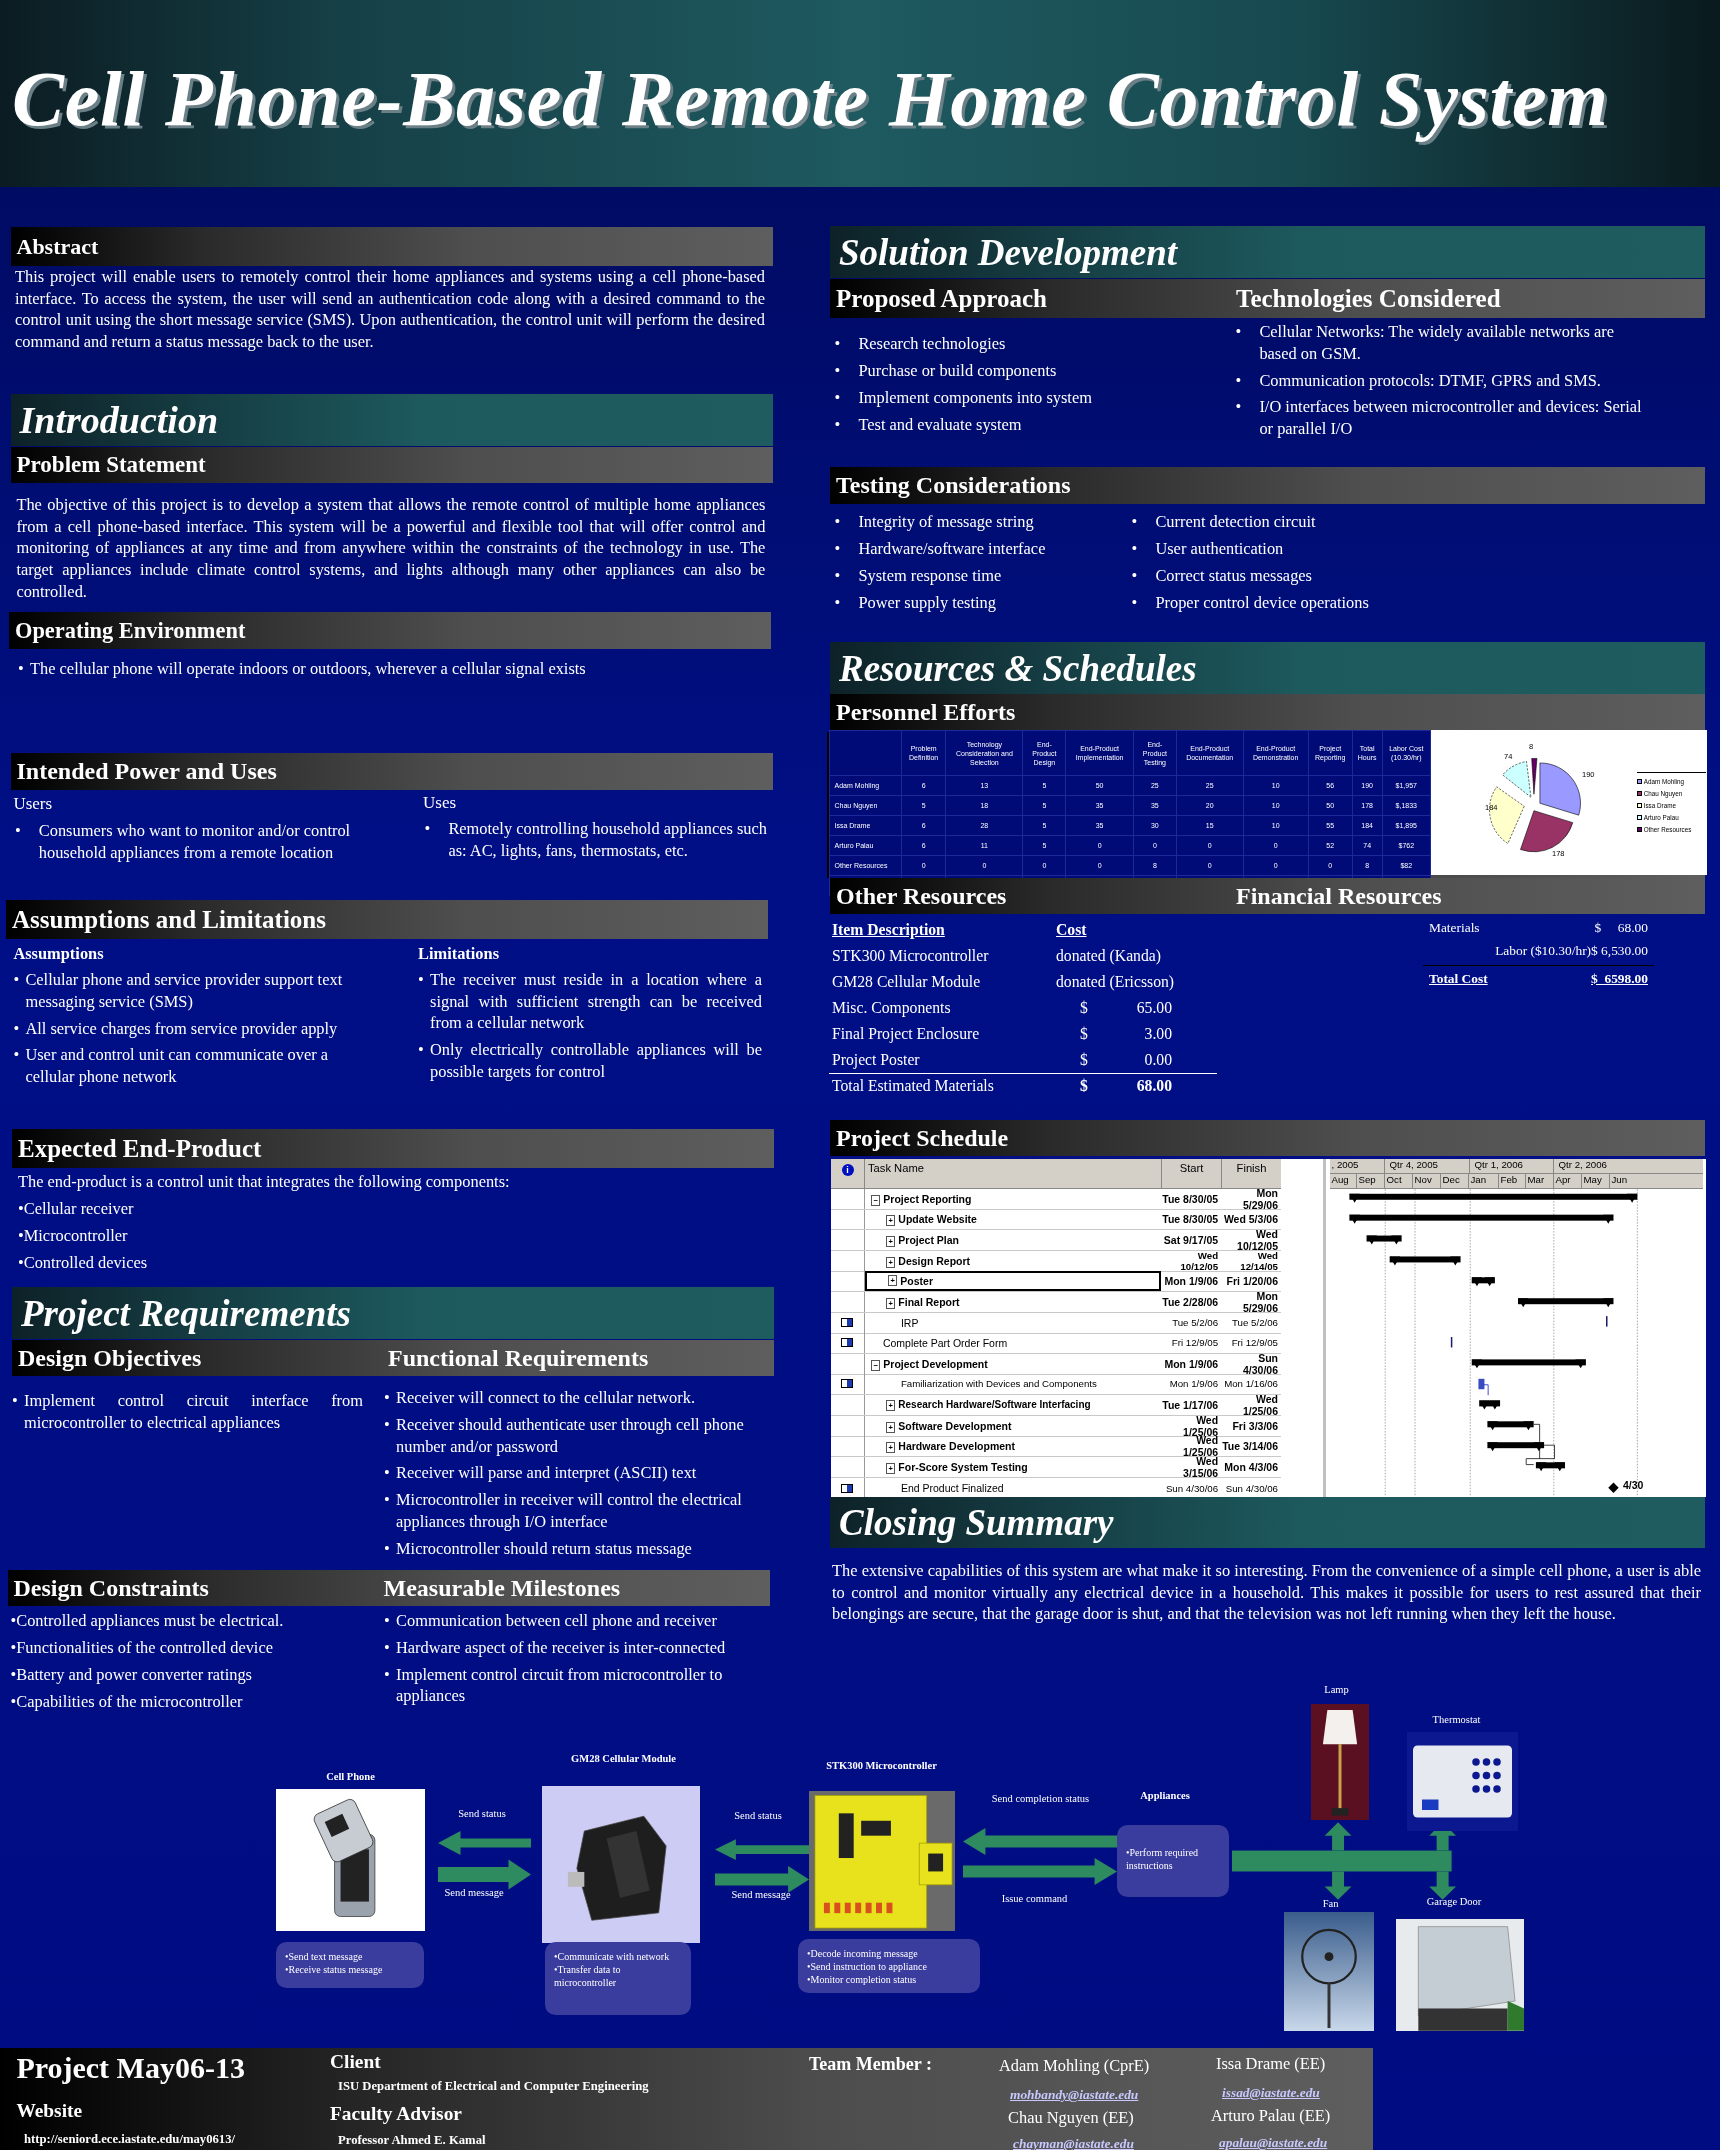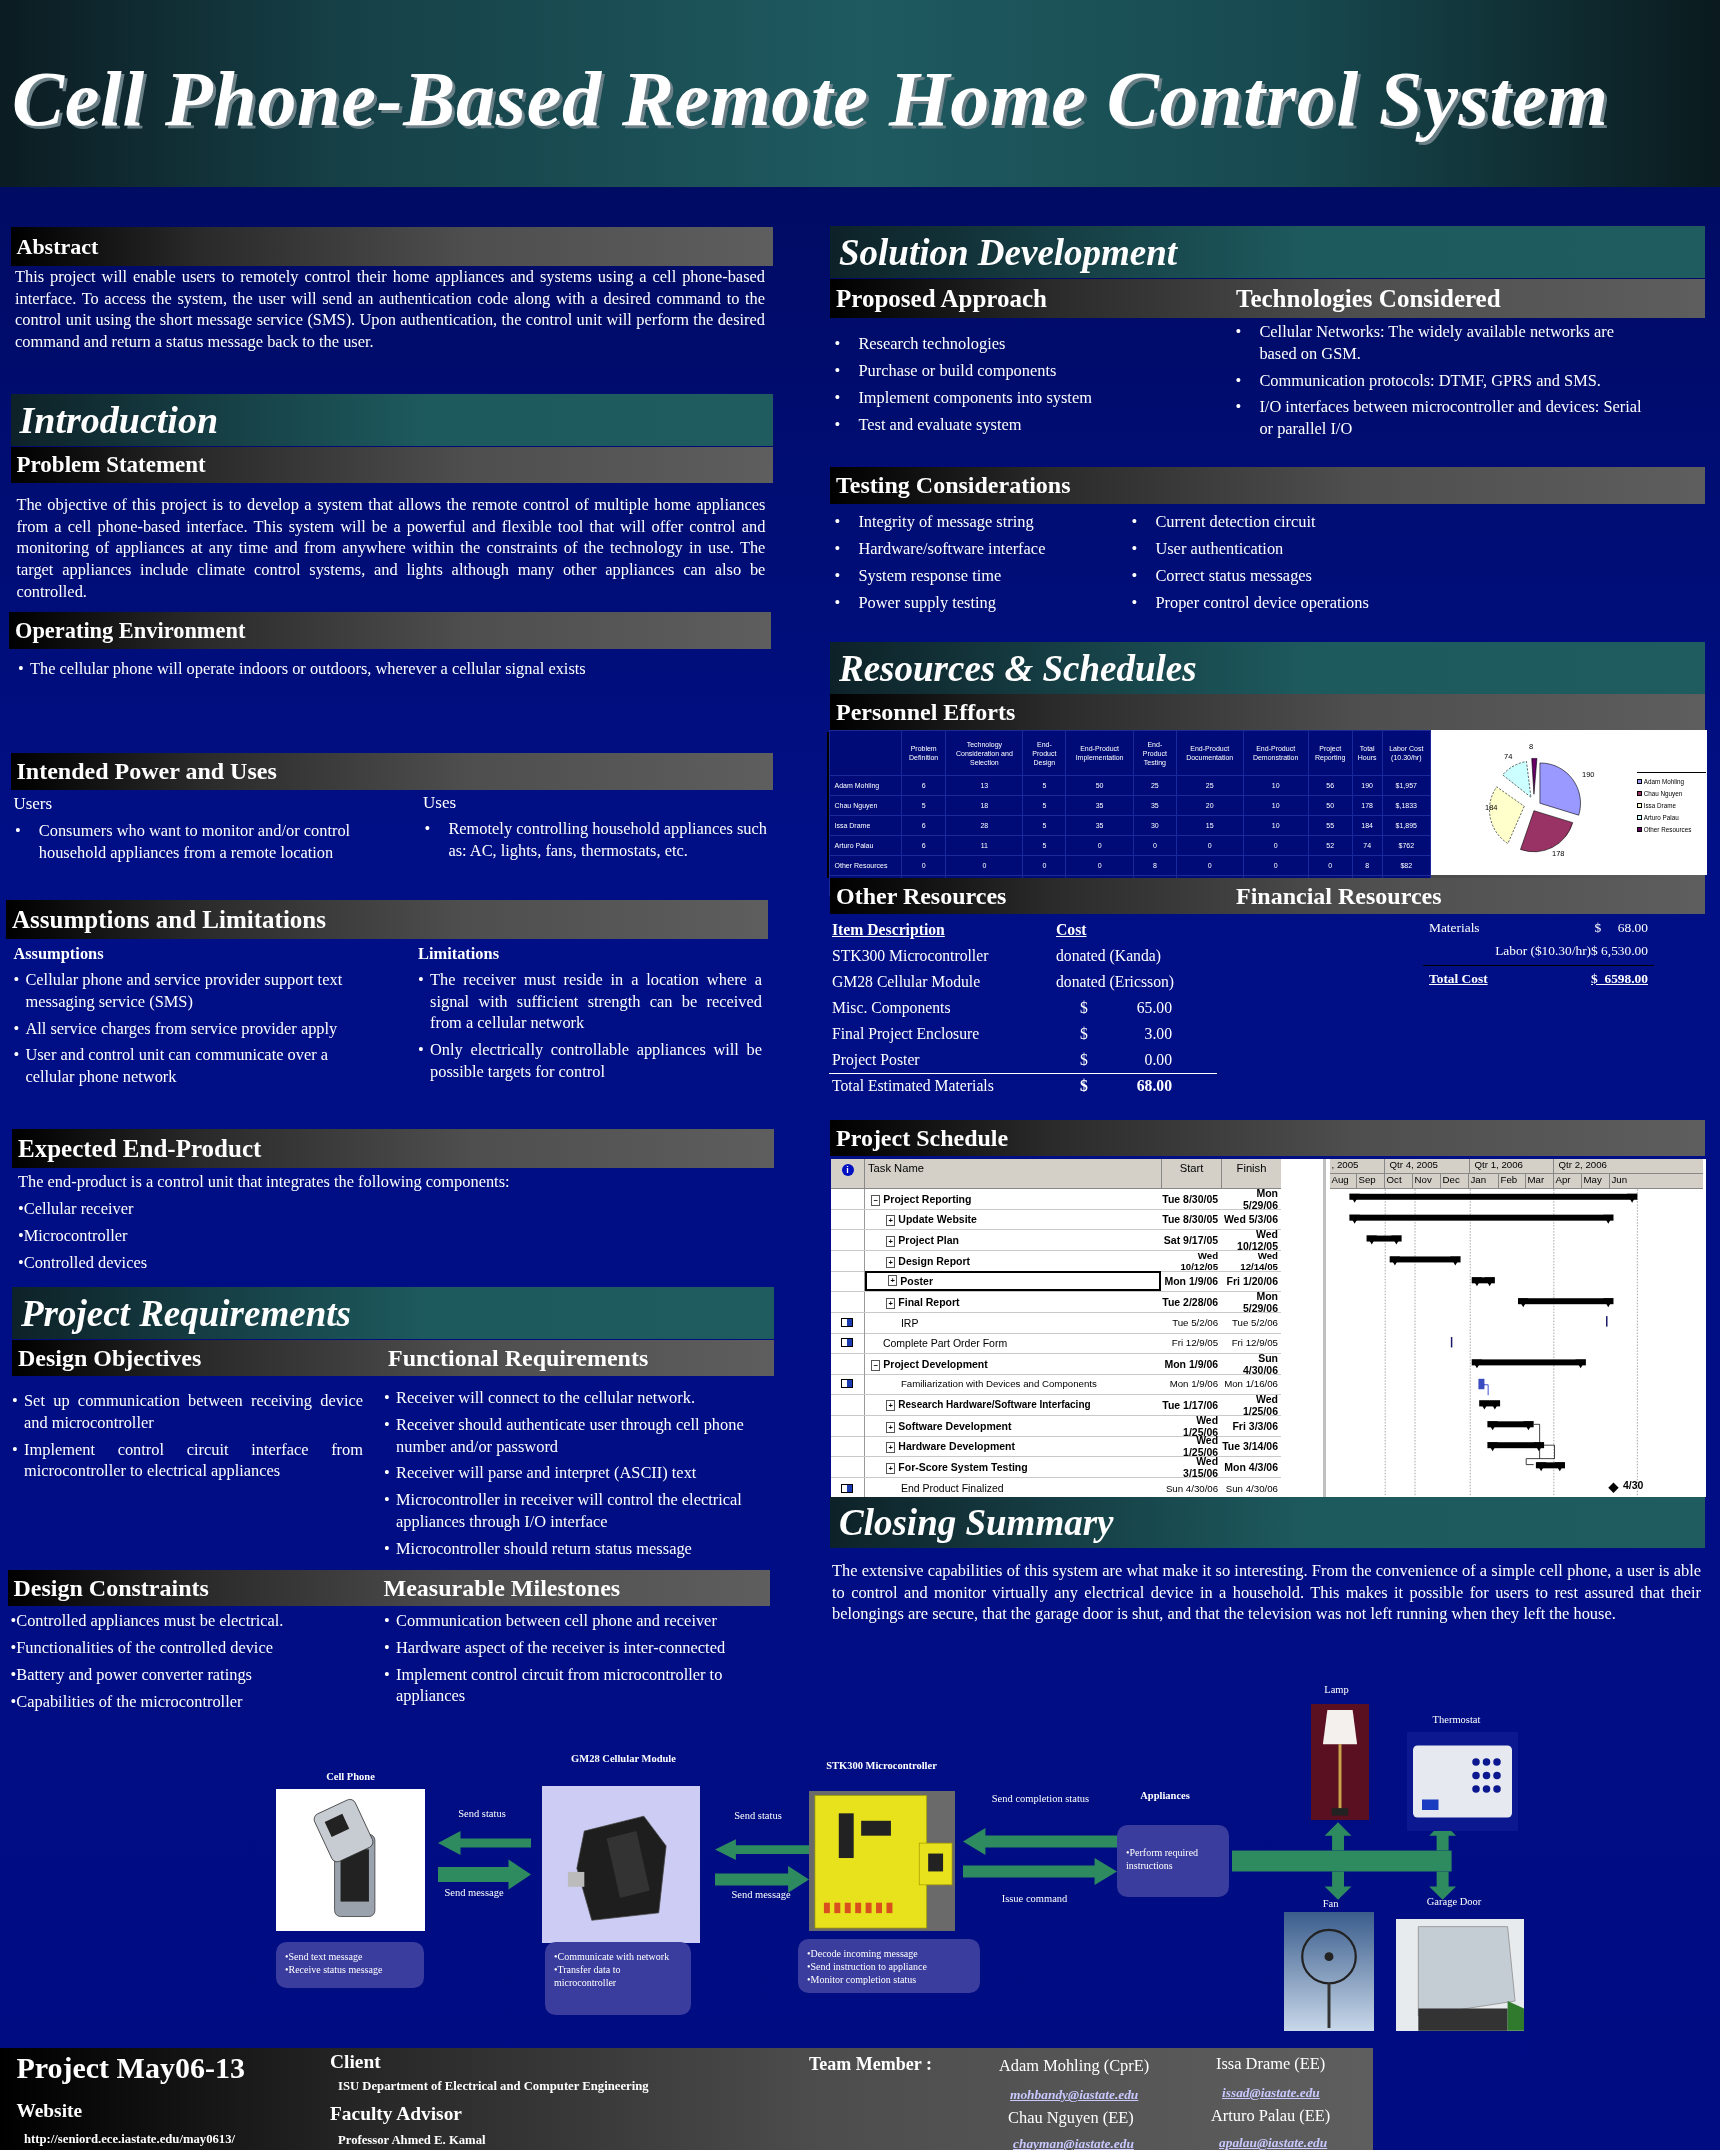--- a/index.html
+++ b/index.html
@@ -99,21 +99,20 @@
 <div class="abs txt" style="left:18px;top:1252px">•Controlled devices</div>
 
 <div class="abs tbar" style="left:12px;top:1287px;width:762px;height:52px;font-size:37px">
     <span>Project Requirements</span>
   </div>
 <div class="abs gbar" style="left:12px;top:1340px;width:762px;height:36px;font-size:24px">
   <span style="width:370px">Design Objectives</span>
   <span>Functional Requirements</span>
 </div>
 <ul class="abs b tight" style="left:12px;top:1390px;width:351px;text-align:justify">
-  <li>Set up communication between receiving device and microcontroller</li>
   <li>Implement control circuit interface from microcontroller to electrical appliances</li>
 </ul>
 <ul class="abs b tight" style="left:384px;top:1387px;width:388px">
   <li>Receiver will connect to the cellular network.</li>
   <li>Receiver should authenticate user through cell phone number and/or password</li>
   <li>Receiver will parse and interpret (ASCII) text</li>
   <li>Microcontroller in receiver will control the electrical appliances through I/O interface</li>
   <li>Microcontroller should return status message</li>
 </ul>
 

